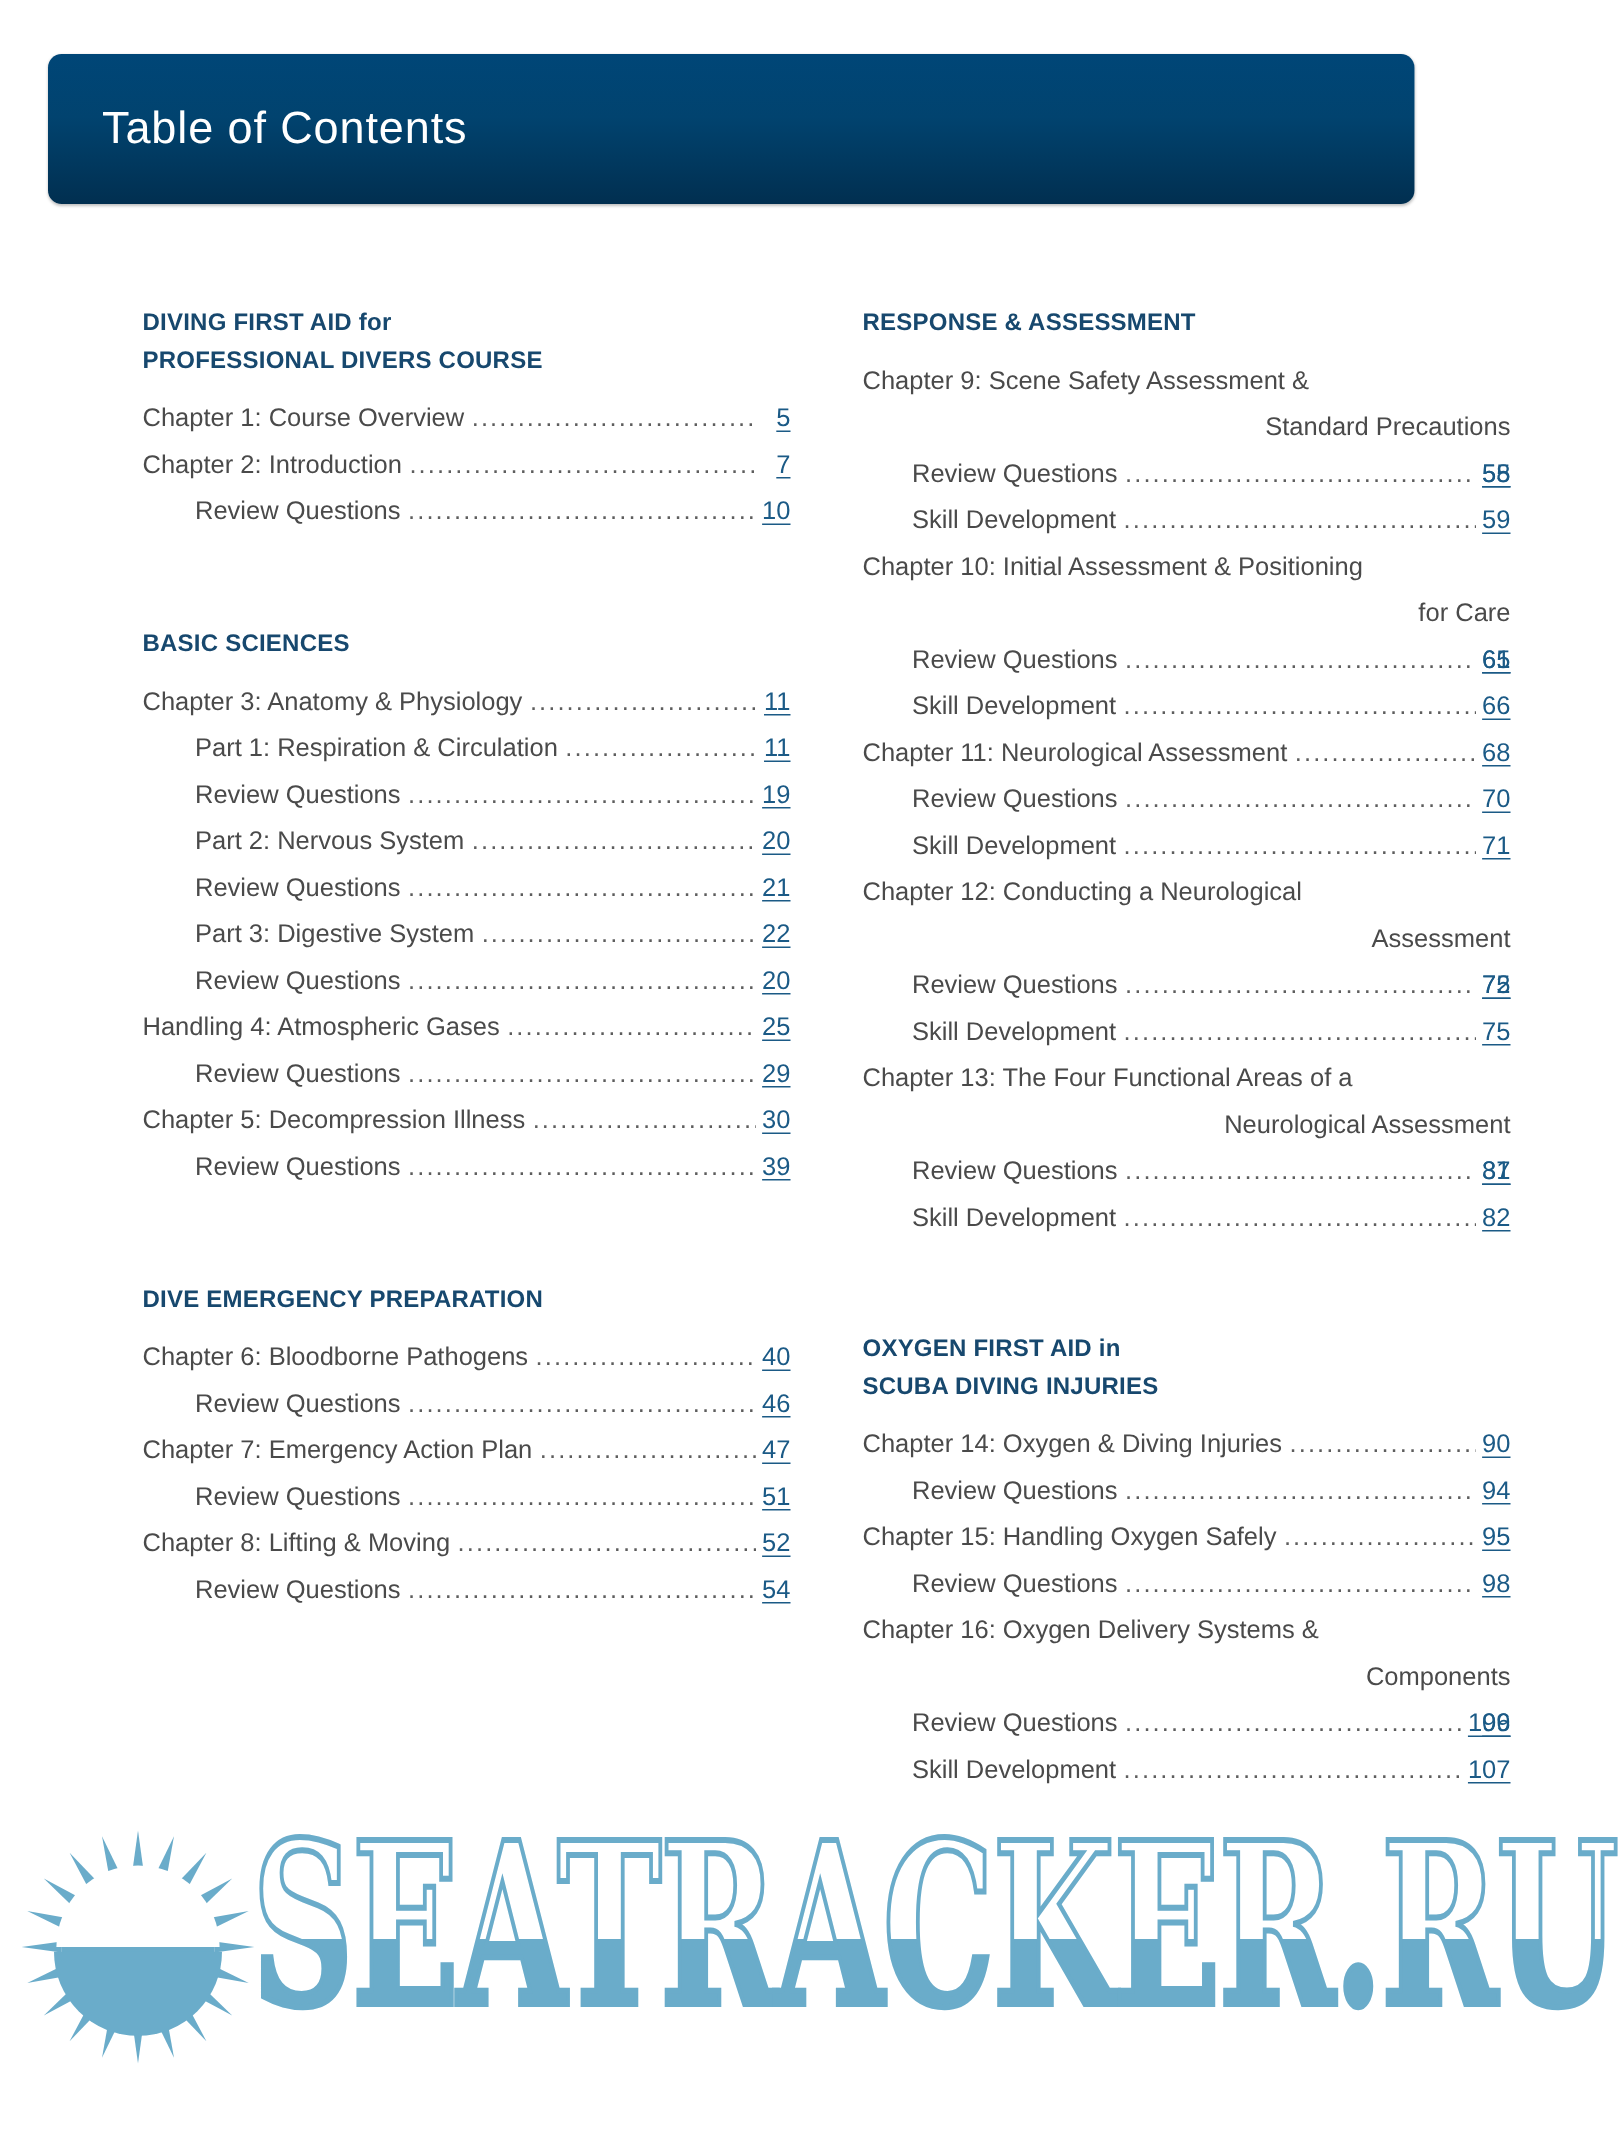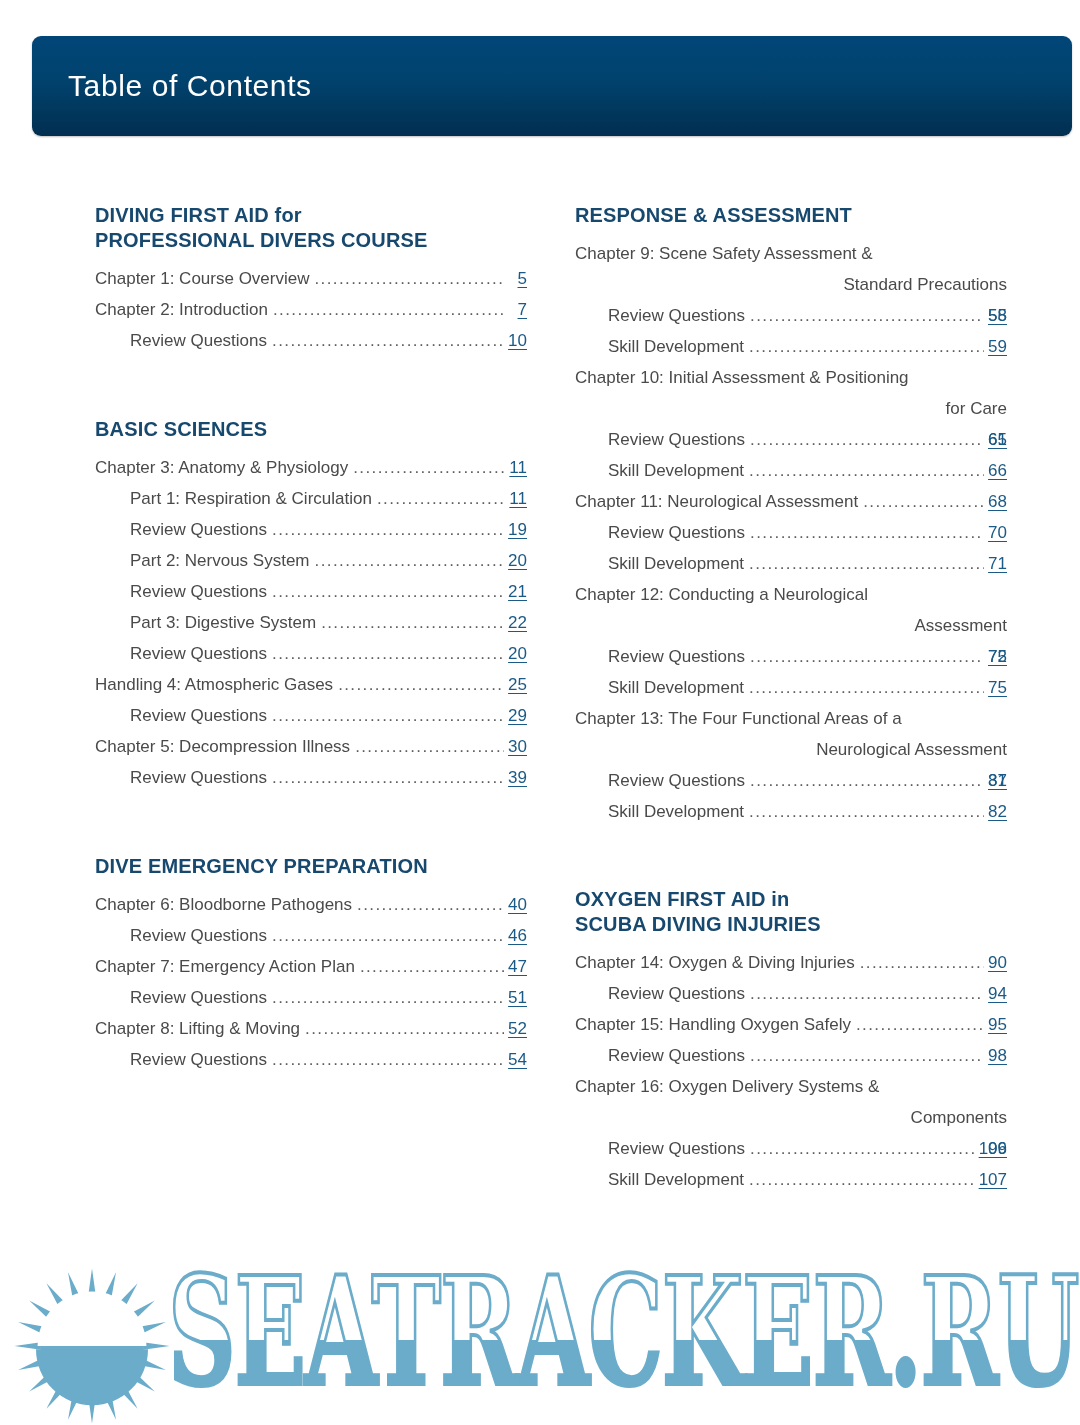--- a/index.html
+++ b/index.html
@@ -13,21 +13,21 @@
     font-family: "Liberation Sans", sans-serif;
     position: relative;
     overflow: hidden;
   }
 
   
   .header-bar {
     position: absolute;
     left: 32px;
     top: 36px;
-    width: 1040px;
+    width: 911px;
     height: 100px;
     border-radius: 9px;
     background: linear-gradient(to bottom, #004677 0%, #01436f 42%, #012f50 100%);
     box-shadow: 0 1px 2px rgba(0,0,0,0.25);
   }
   .header-title {
     position: absolute;
     left: 36px;
     top: 50%;
     transform: translateY(-50%);
@@ -52,21 +52,21 @@
   }
   .col-left  { left: 95px;  }
   .col-right { left: 575px; }
 
   .section { margin-bottom: 0; }
   .section + .section { margin-top: 61px; }
   .col-right .section + .section { margin-top: 60px; }
 
   .section-heading {
     color: #17486e;
-    font-size: 20px;
+    font-size: 16px;
     font-weight: bold;
     line-height: 25px;
     letter-spacing: 0.15px;
     margin: 0 0 10px 0;
     white-space: pre-line;
   }
 
   
   .entry {
     position: relative;
@@ -111,21 +111,21 @@
     text-underline-offset: 3px;
     font-size: 17px;
     text-align: right;
     min-width: 18px;
   }
 
   
   .watermark {
     position: absolute;
     left: 0;
-    top: 1258px;
+    top: 1210px;
     width: 992px;
     height: 167px;
   }
   .wm-sun {
     position: absolute;
     left: 12px;
     top: 8px;
     width: 160px;
     height: 160px;
   }

